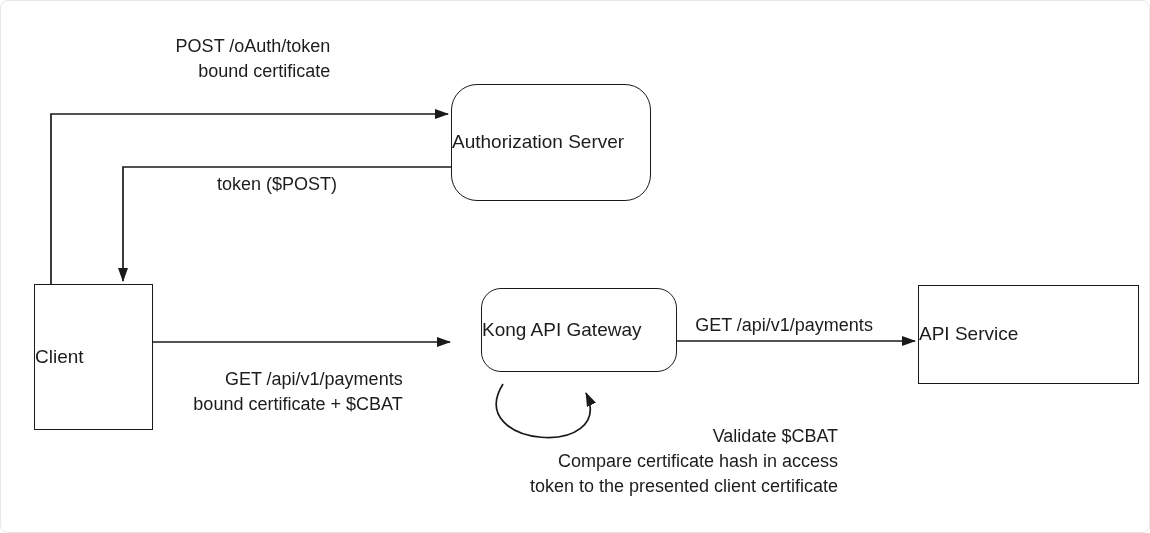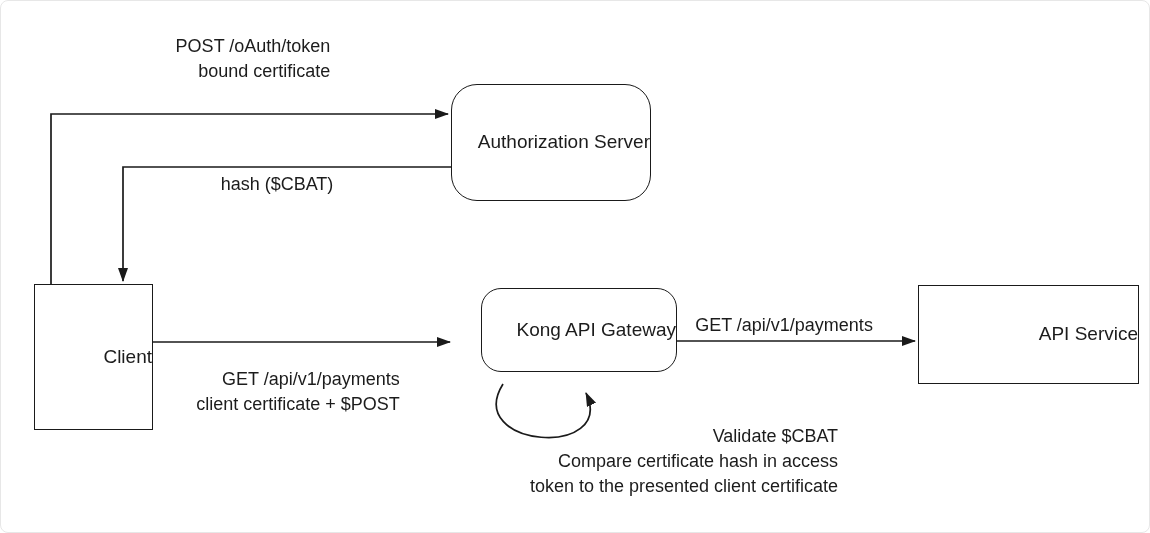--- a/index.html
+++ b/index.html
@@ -24,21 +24,21 @@
     fill: none;
     stroke: var(--color-stroke, #1a1a1a);
     stroke-width: 1.7;
   }
   #arrowhead path {
     fill: var(--color-stroke, #1a1a1a);
     stroke: none;
   }
   .node {
     position: absolute;
-    display: flex; align-items: center; justify-content: flex-end;
+    display: flex; align-items: center; justify-content: flex-start;
     background: var(--color-node_fill, #ffffff);
     border: 1.7px solid var(--color-stroke, #1a1a1a);
     color: var(--color-text, #1c1c1c);
     font-size: 19px;
     text-align: center;
     line-height: 1.2;
   }
   .node.rounded-lg { border-radius: 26px; }
   .node.rounded-md { border-radius: 20px; }
   .edge-label {
@@ -84,26 +84,26 @@
   <div class="node" style="left:917px; top:284px; width:221px; height:99px">
     <span>API Service</span>
   </div>
 
   <div class="edge-label" style="left:252px; top:33px">
     <div>POST /oAuth/token</div>
     <div>bound certificate</div>
   </div>
 
   <div class="edge-label" style="left:276px; top:171px">
-    <div>hash ($CBAT)</div>
+    <div>token ($POST)</div>
   </div>
 
   <div class="edge-label" style="left:297px; top:366px">
     <div>GET /api/v1/payments</div>
-    <div>client certificate + $POST</div>
+    <div>bound certificate + $CBAT</div>
   </div>
 
   <div class="edge-label" style="left:783px; top:312px">
     <div>GET /api/v1/payments</div>
   </div>
 
   <div class="edge-label" style="left:683px; top:423px">
     <div>Validate $CBAT</div>
     <div>Compare certificate hash in access</div>
     <div>token to the presented client certificate</div>

